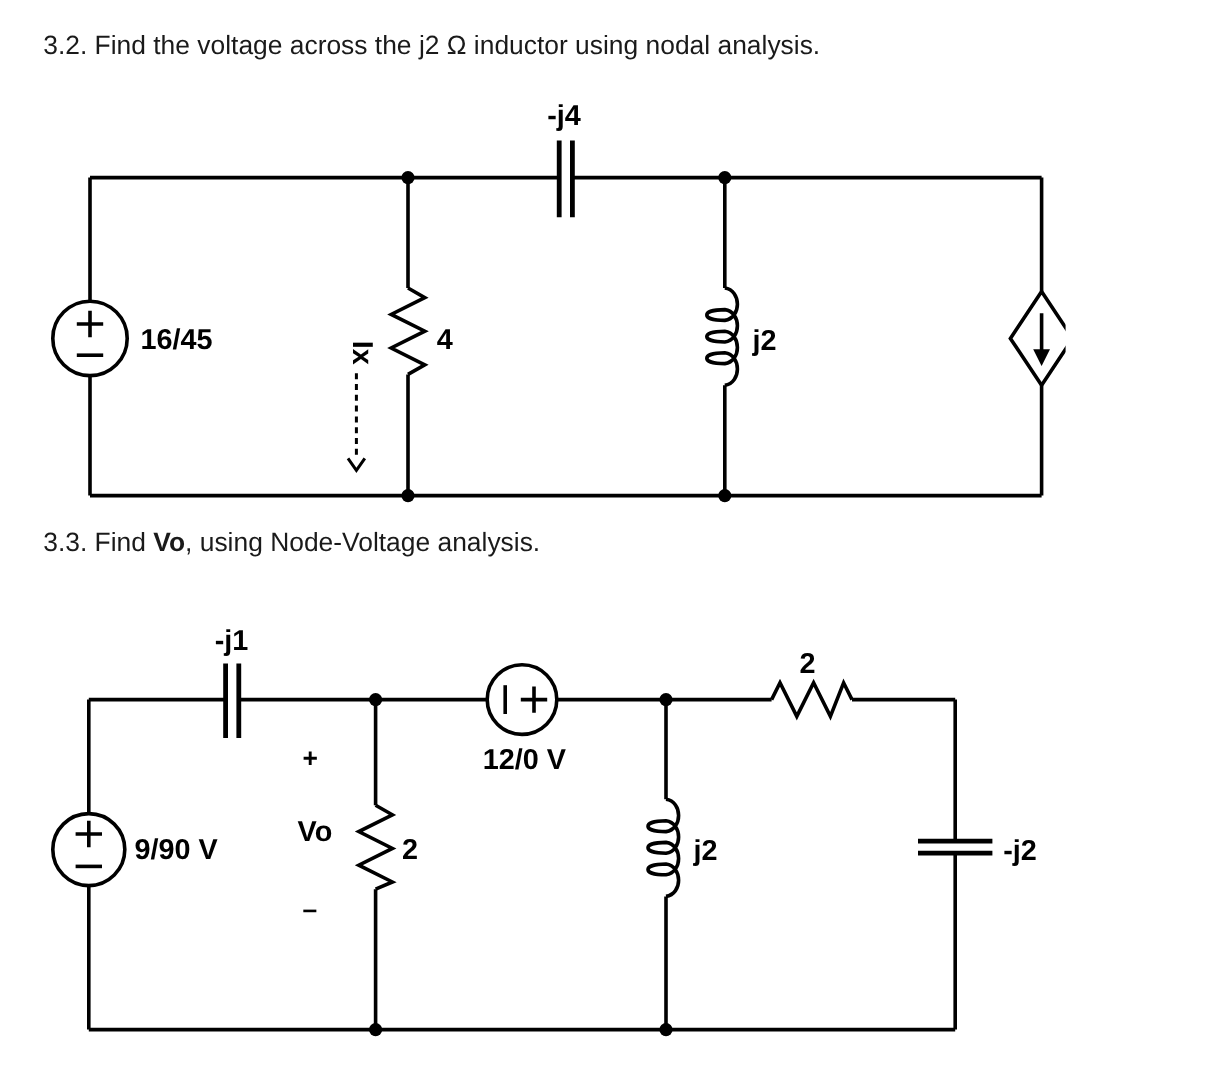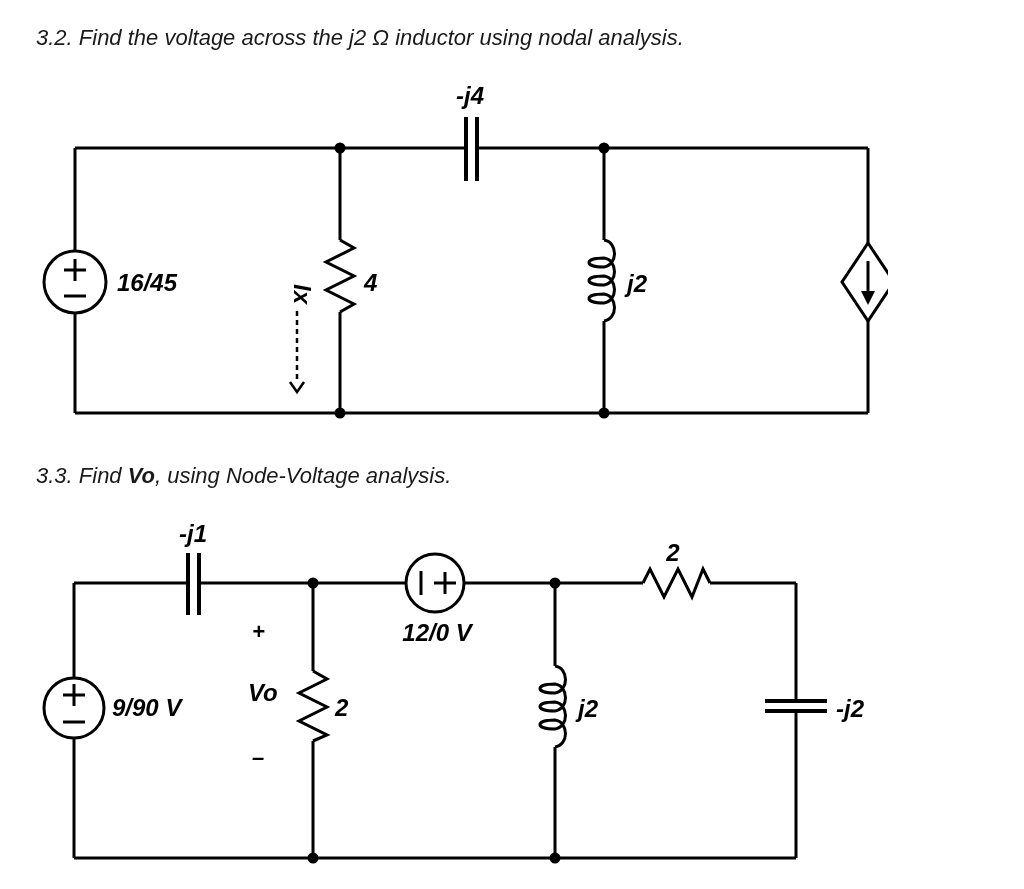--- a/index.html
+++ b/index.html
@@ -2,33 +2,32 @@
 <html><head>
 <meta charset="utf-8">
 <style>
   html,body{margin:0;padding:0;background:#fff;}
   .page{
     position:relative;
     width:888px;height:889px;
     background:#ffffff;
     font-family:"Liberation Sans", sans-serif;
     overflow:hidden;
-    font-style:italic;
   }
   .prob-title{
     position:absolute;
     left:36px;
     font-size:22px;
     line-height:1.2;
     color:#1a1a1a;
     white-space:nowrap;
   }
   .prob-title .bold{font-weight:bold;}
   #title-32{top:25px;}
-  #title-33{top:463px;}
+  #title-33{top:439px;}
   svg.schematic{position:absolute;left:0;top:0;}
   .wire{stroke:#000;stroke-width:3;fill:none;}
   .thick{stroke:#000;stroke-width:4;fill:none;}
   .comp{stroke:#000;stroke-width:3;fill:none;}
   .compfill{stroke:#000;stroke-width:3;fill:#ffffff;}
   .dot{fill:#000;stroke:none;}
   .clabel{font-family:"Liberation Sans", sans-serif;font-weight:bold;font-size:24px;fill:#000;}
   .clabel-sm{font-family:"Liberation Sans", sans-serif;font-weight:bold;font-size:22px;fill:#000;}
   .dash{stroke:#000;stroke-width:2.5;fill:none;stroke-dasharray:5 4;}
   .openhead{stroke:#000;stroke-width:2.5;fill:none;}

